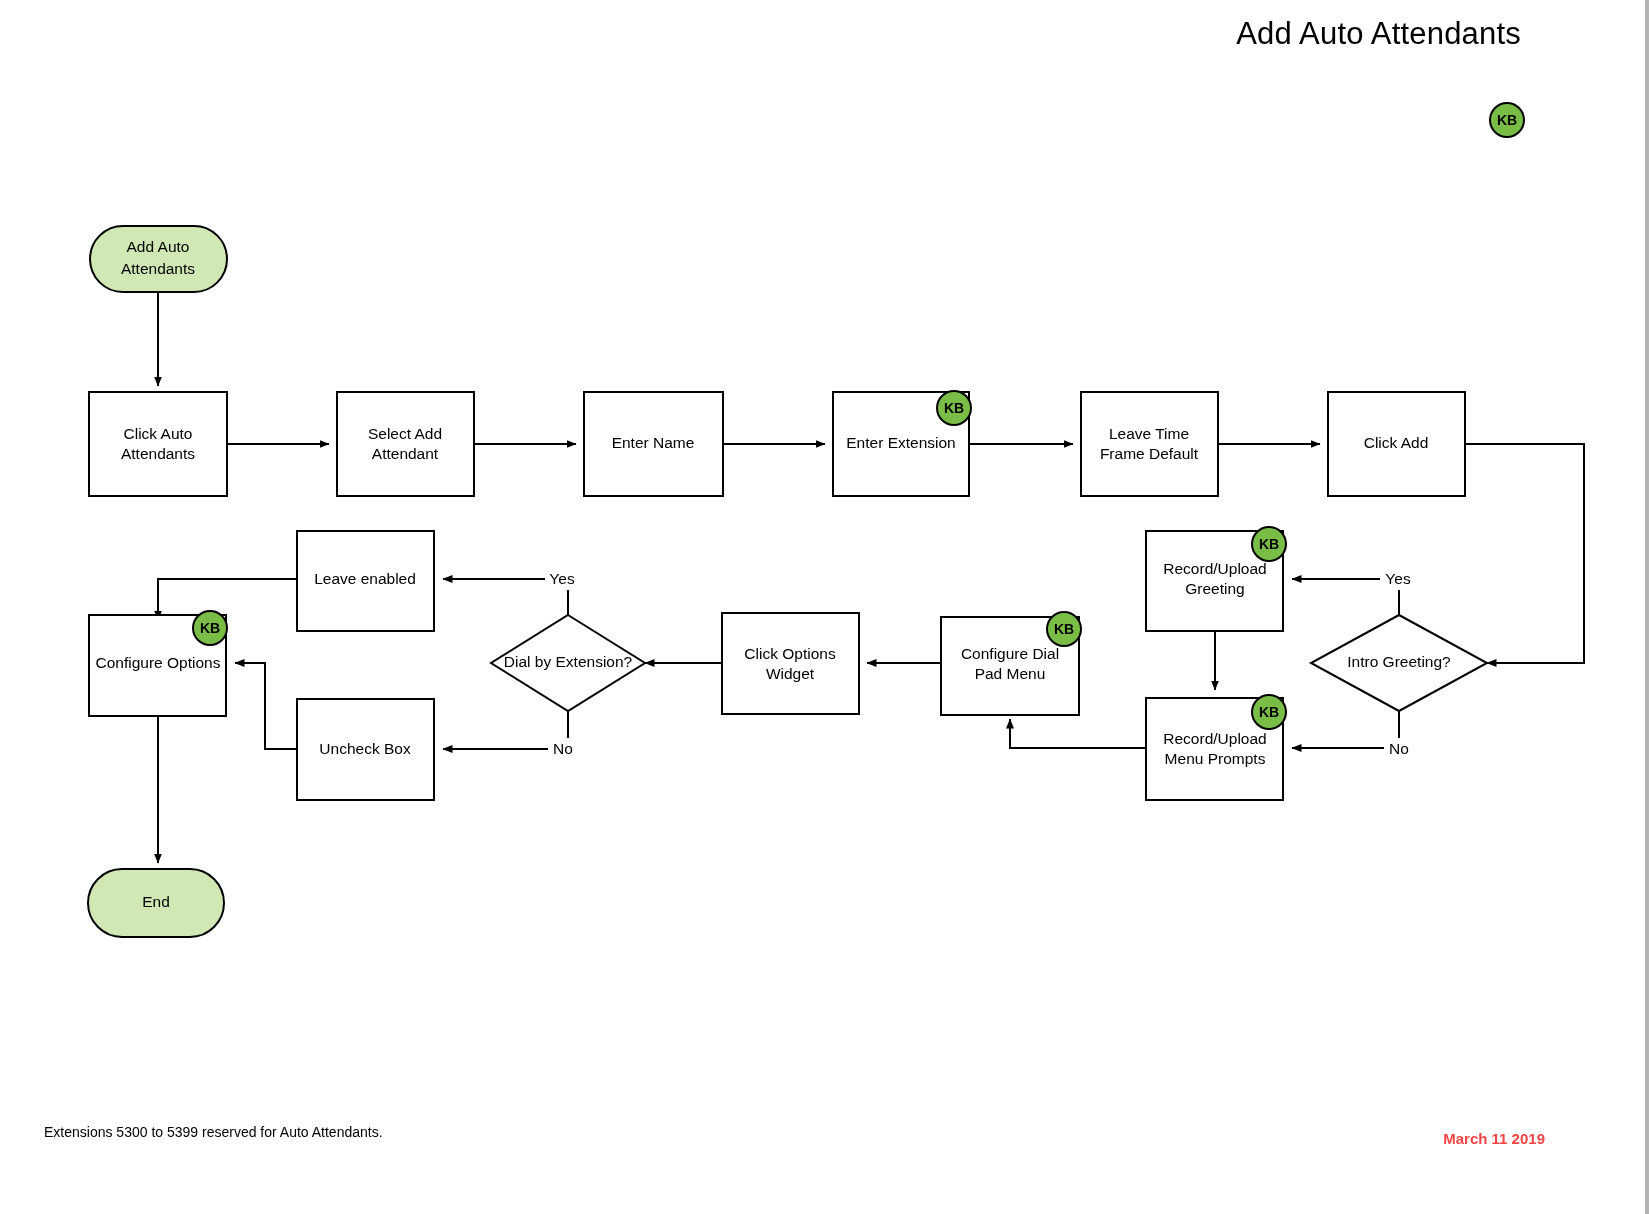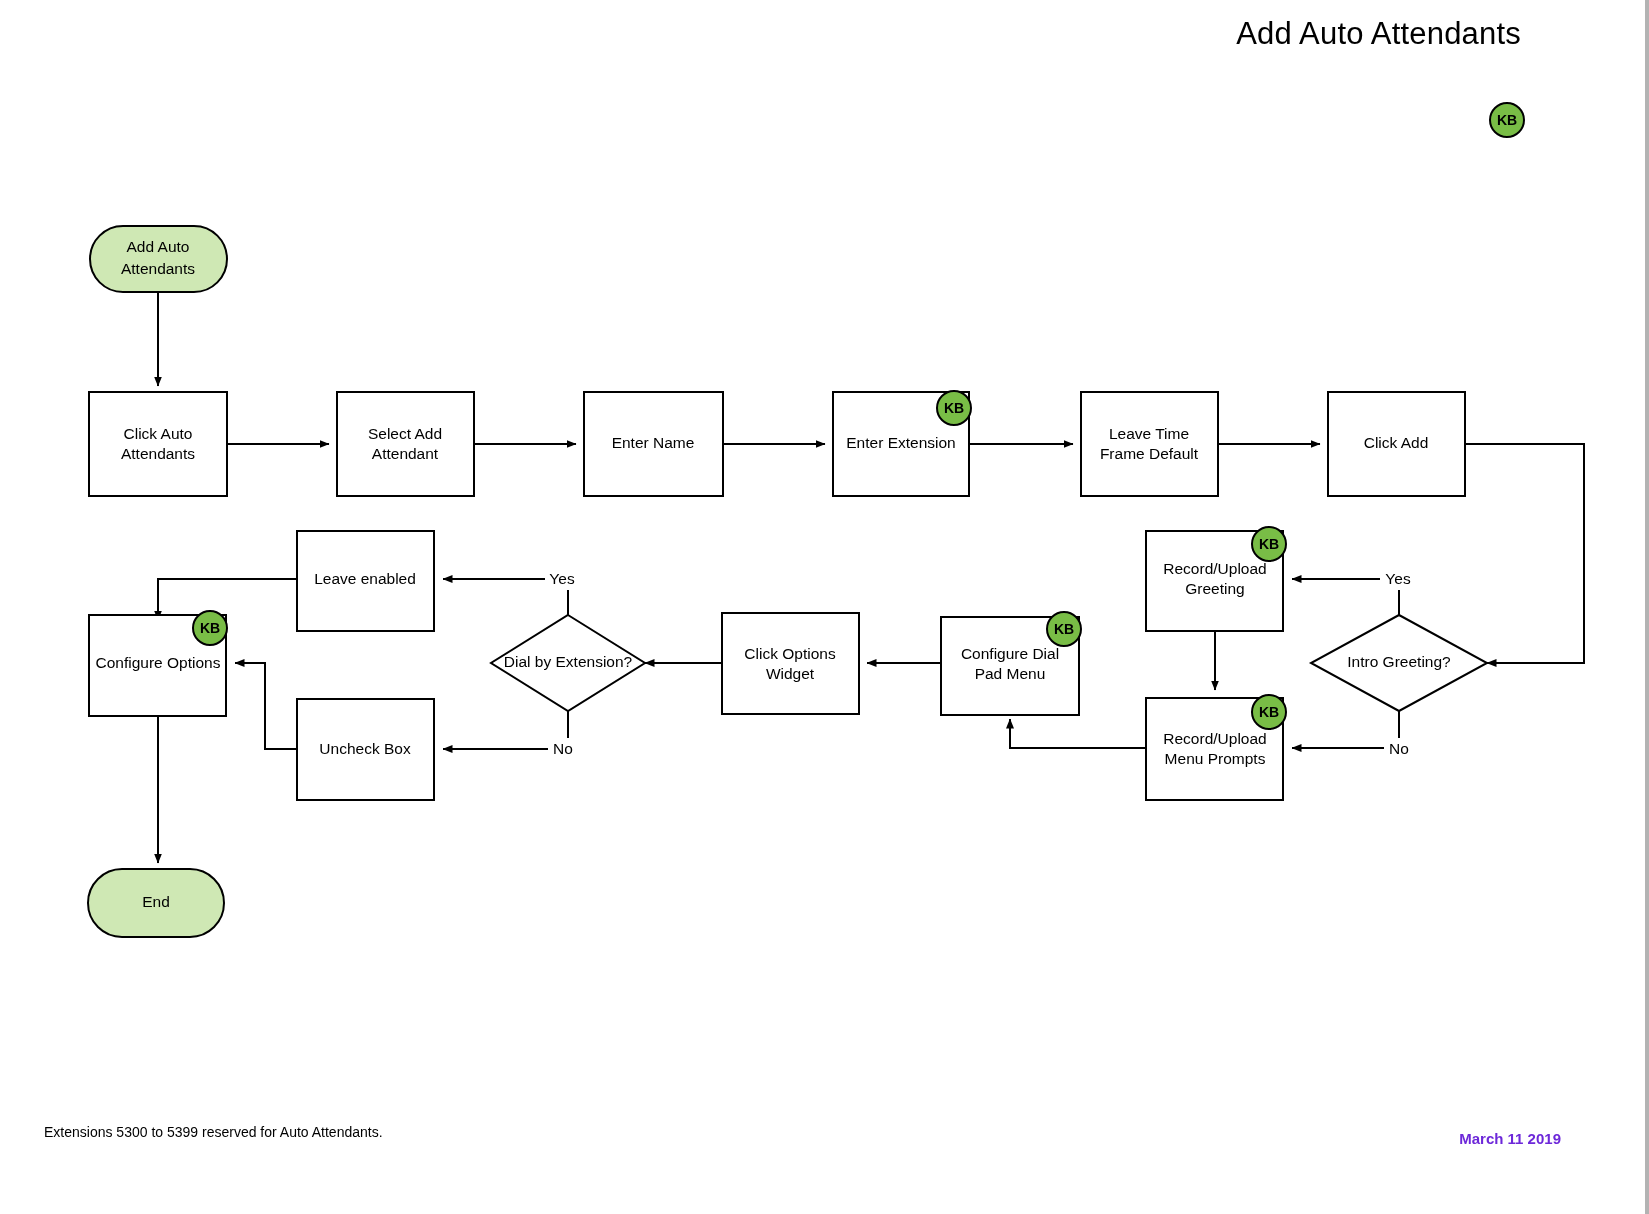--- a/index.html
+++ b/index.html
@@ -29,25 +29,25 @@
   .footer-note {
     position: absolute;
     left: 44px;
     top: 1124px;
     font-size: 14px;
     color: #000000;
     white-space: nowrap;
   }
   .footer-date {
     position: absolute;
-    right: 88px;
+    right: 104px;
     top: 1130px;
     font-size: 15px;
     font-weight: bold;
-    color: #6d28d9;
+    color: #ef4444;
     white-space: nowrap;
   }
   #diagram {
     position: absolute;
     left: 0;
     top: 0;
   }
   .node-shape {
     fill: #ffffff;
     stroke: #000000;

